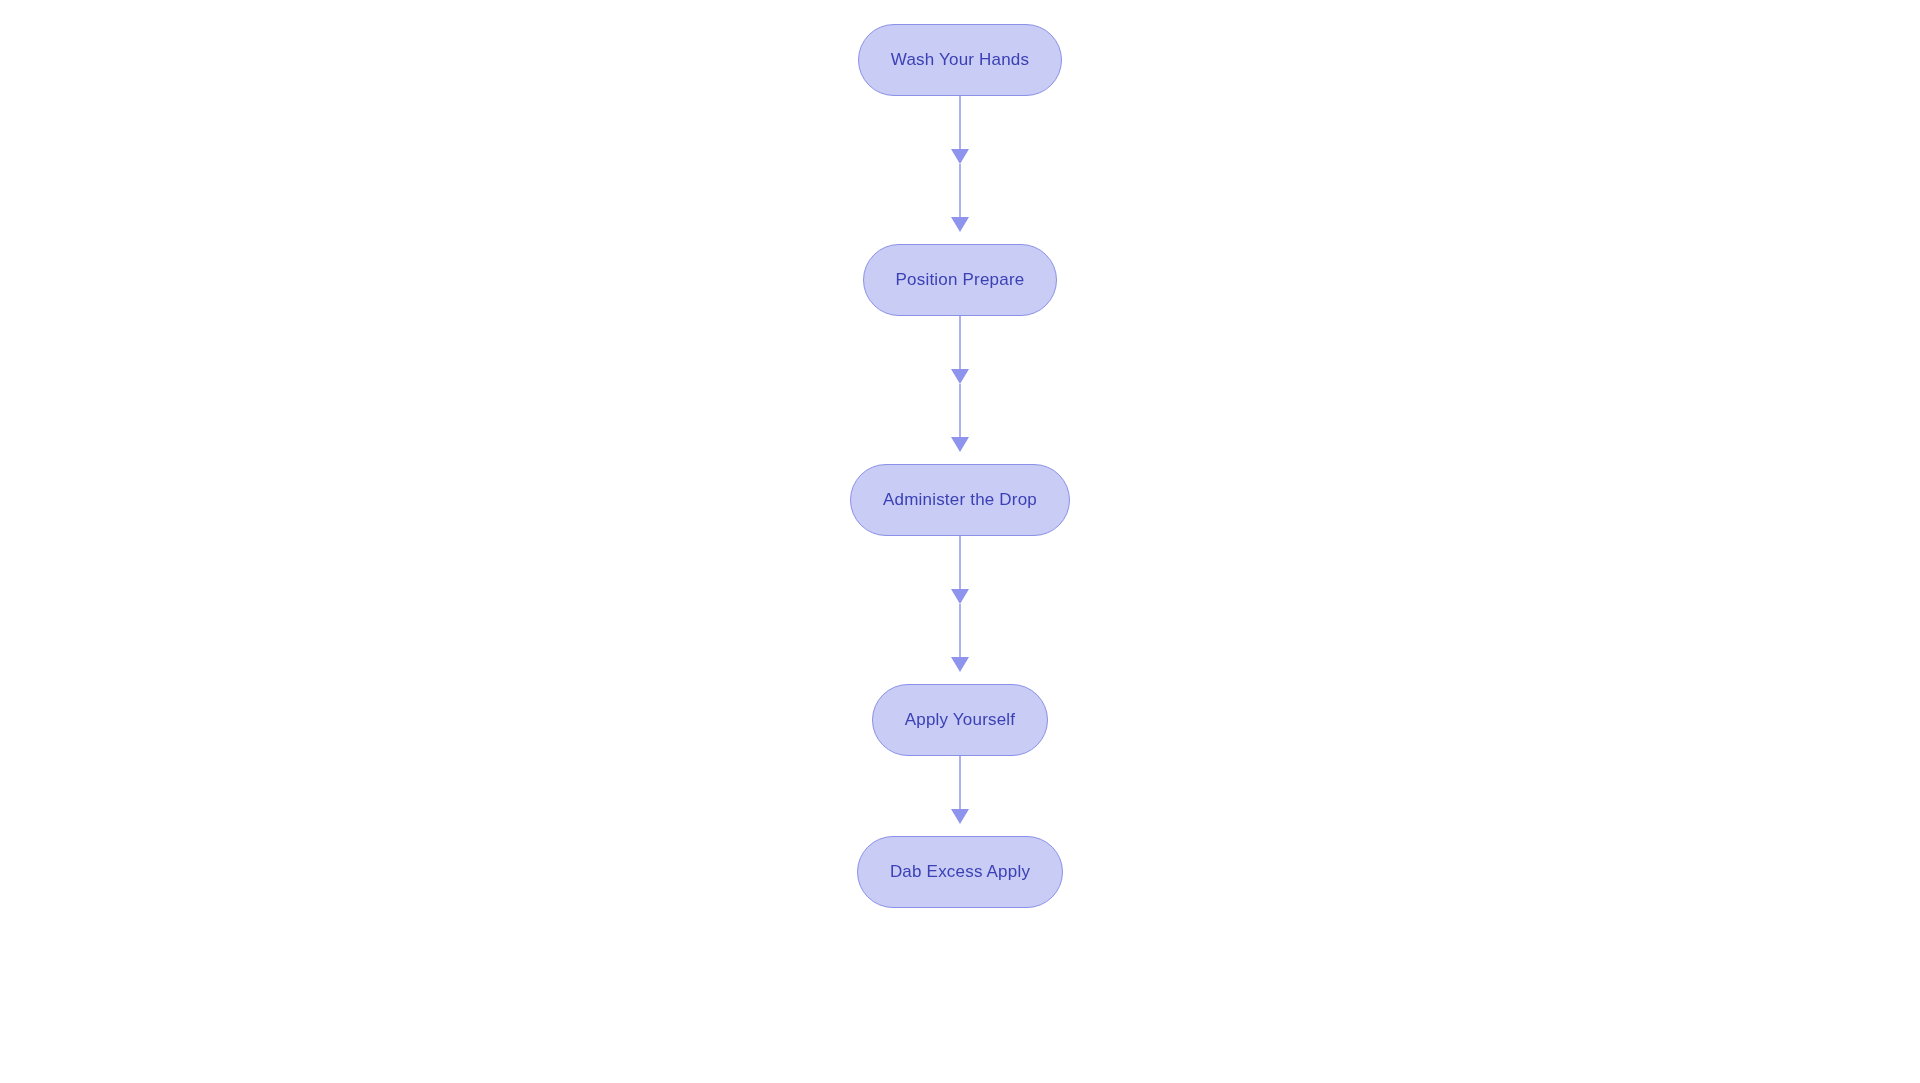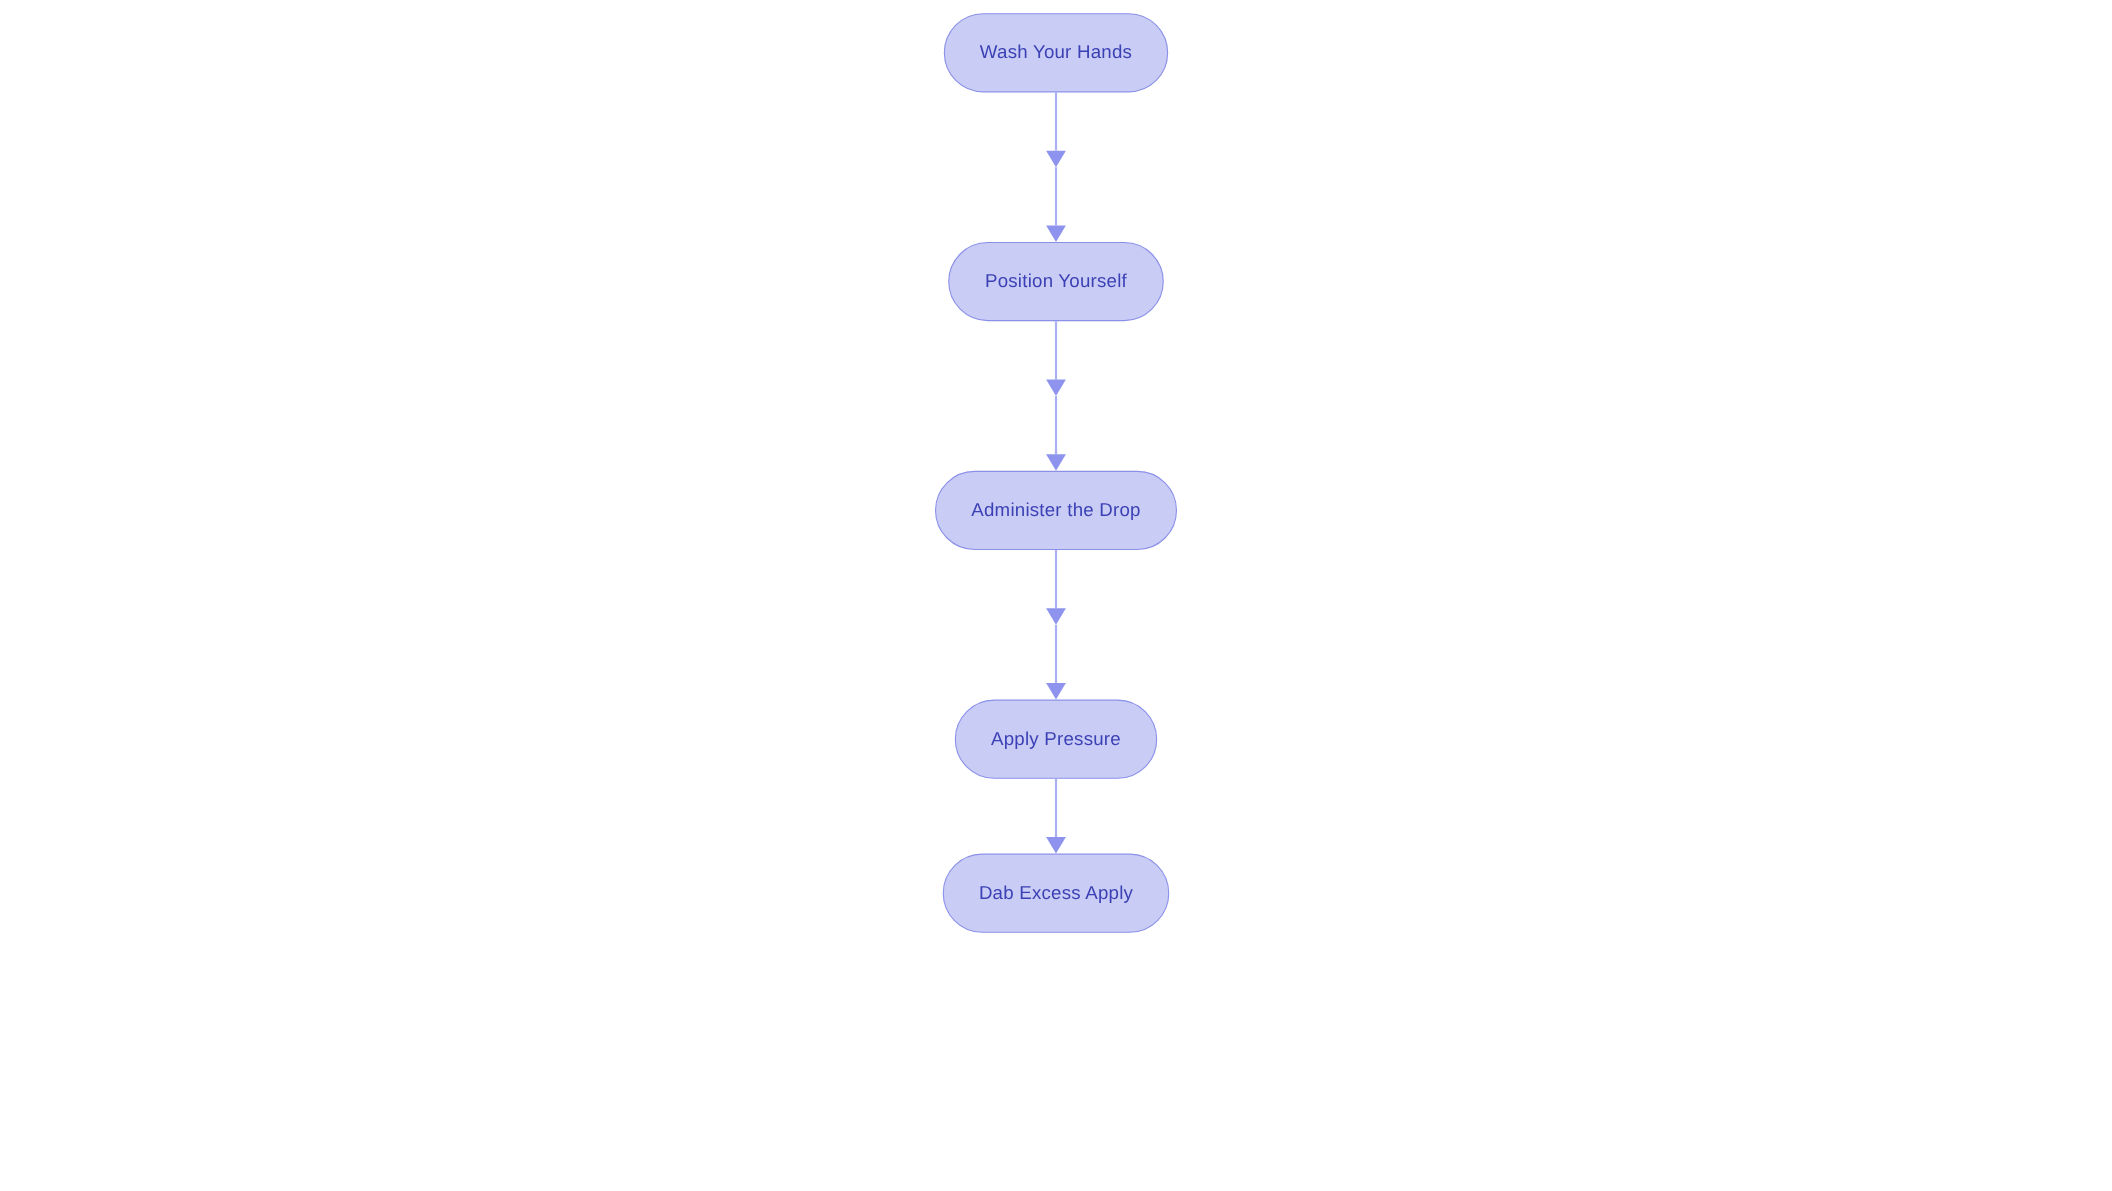--- a/index.html
+++ b/index.html
@@ -39,20 +39,21 @@
     background:var(--node-fill);
     border:1.5px solid var(--node-border);
     color:var(--node-text);
     display:flex;
     align-items:center;
     justify-content:center;
     padding:0 32px;
     font-size:17px;
     letter-spacing:0.2px;
     white-space:nowrap;
+    margin-top:12px;
   }
   .connector{
     height:68px;
     display:flex;
     flex-direction:column;
     align-items:center;
   }
   .connector .line{
     width:2px;
     flex:1;
@@ -80,21 +81,21 @@
     <div class="head"></div>
   </div>
 
 
   <div class="connector">
     <div class="line"></div>
     <div class="head"></div>
   </div>
 
   <div class="node">
-    <span>Position Yourself</span>
+    <span>Position Prepare</span>
   </div>
 
   <div class="connector">
     <div class="line"></div>
     <div class="head"></div>
   </div>
 
 
   <div class="connector">
     <div class="line"></div>
@@ -110,21 +111,21 @@
     <div class="head"></div>
   </div>
 
 
   <div class="connector">
     <div class="line"></div>
     <div class="head"></div>
   </div>
 
   <div class="node">
-    <span>Apply Pressure</span>
+    <span>Apply Yourself</span>
   </div>
 
   <div class="connector">
     <div class="line"></div>
     <div class="head"></div>
   </div>
 
   <div class="node">
     <span>Dab Excess Apply</span>
   </div>

